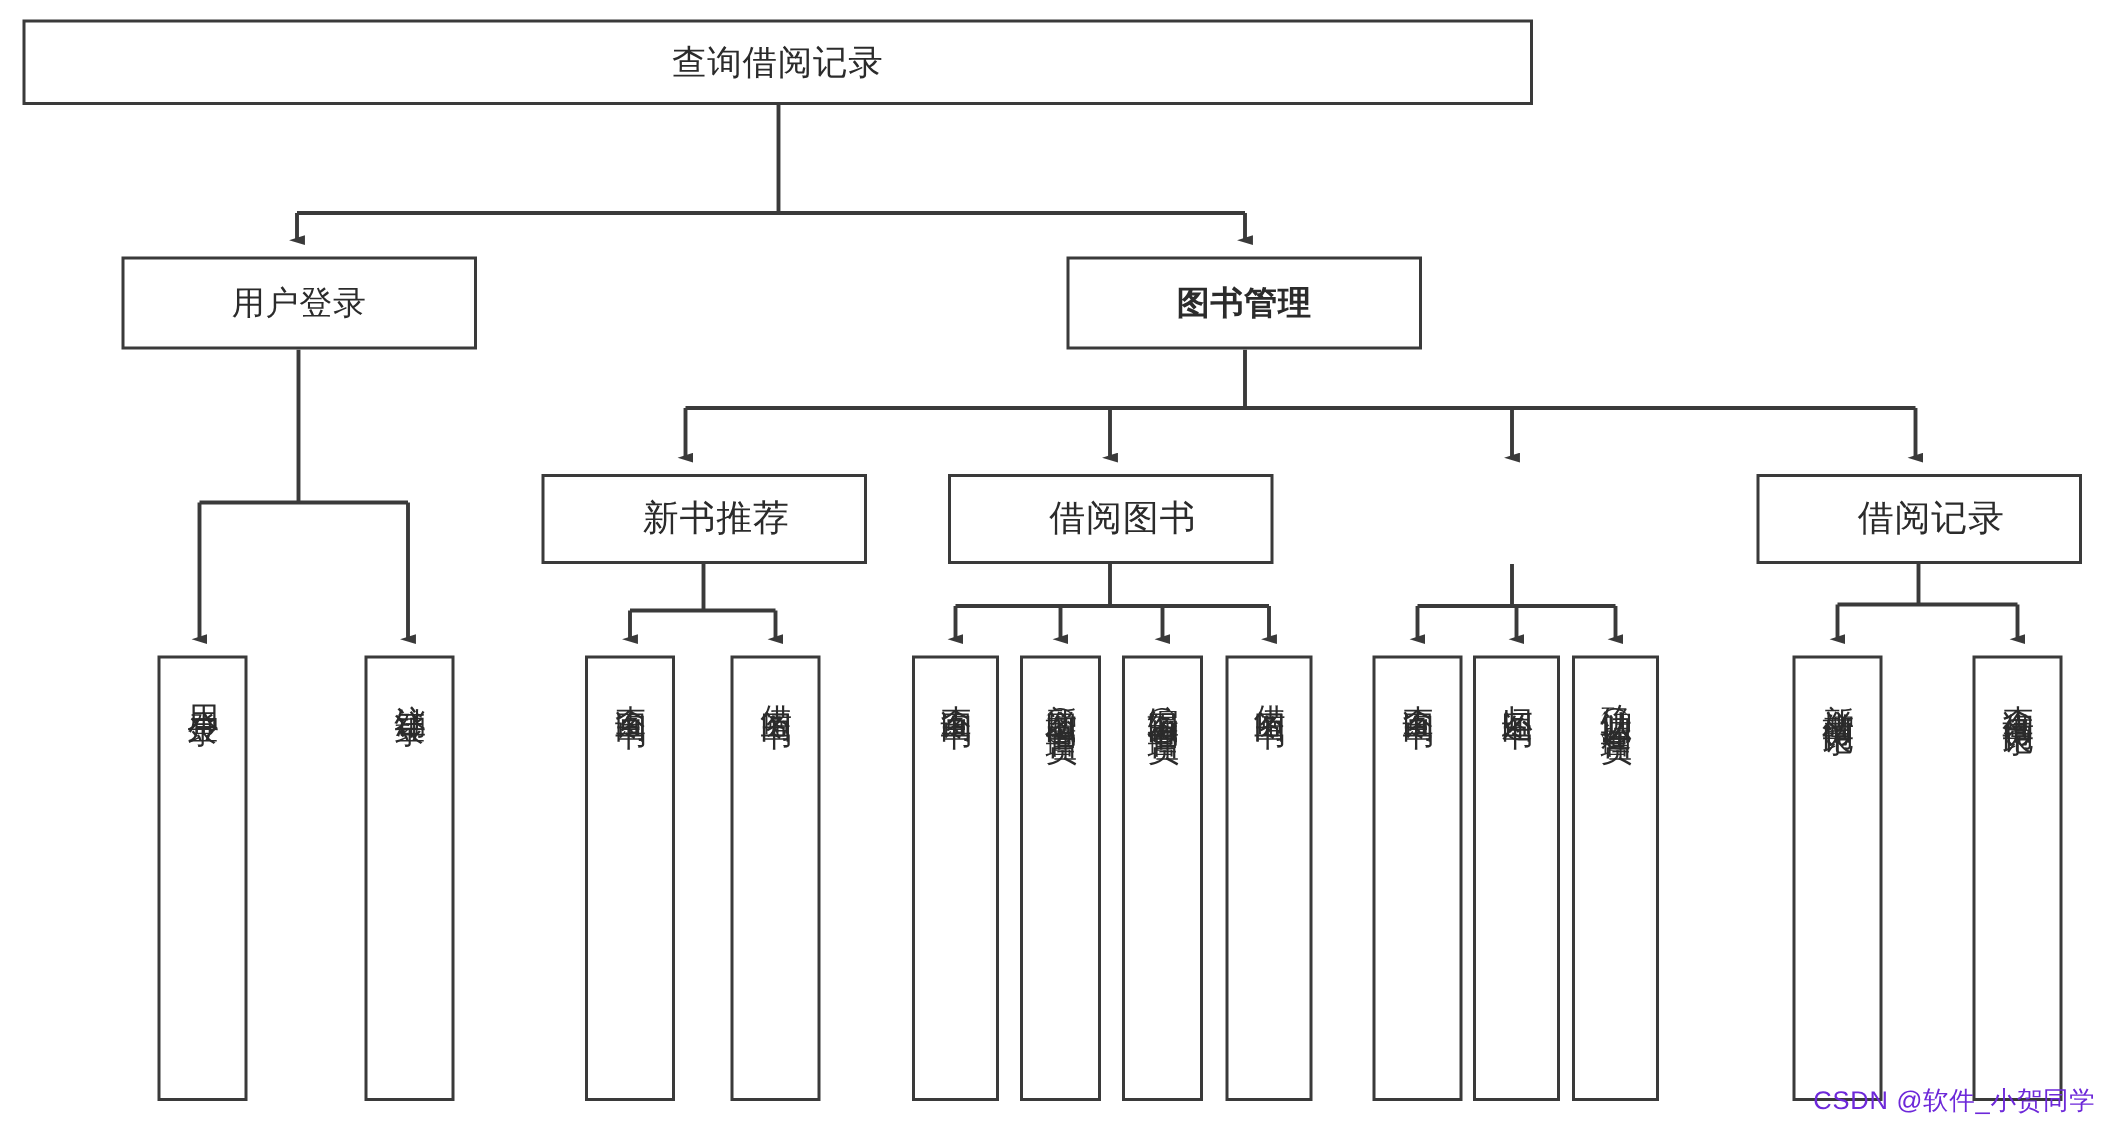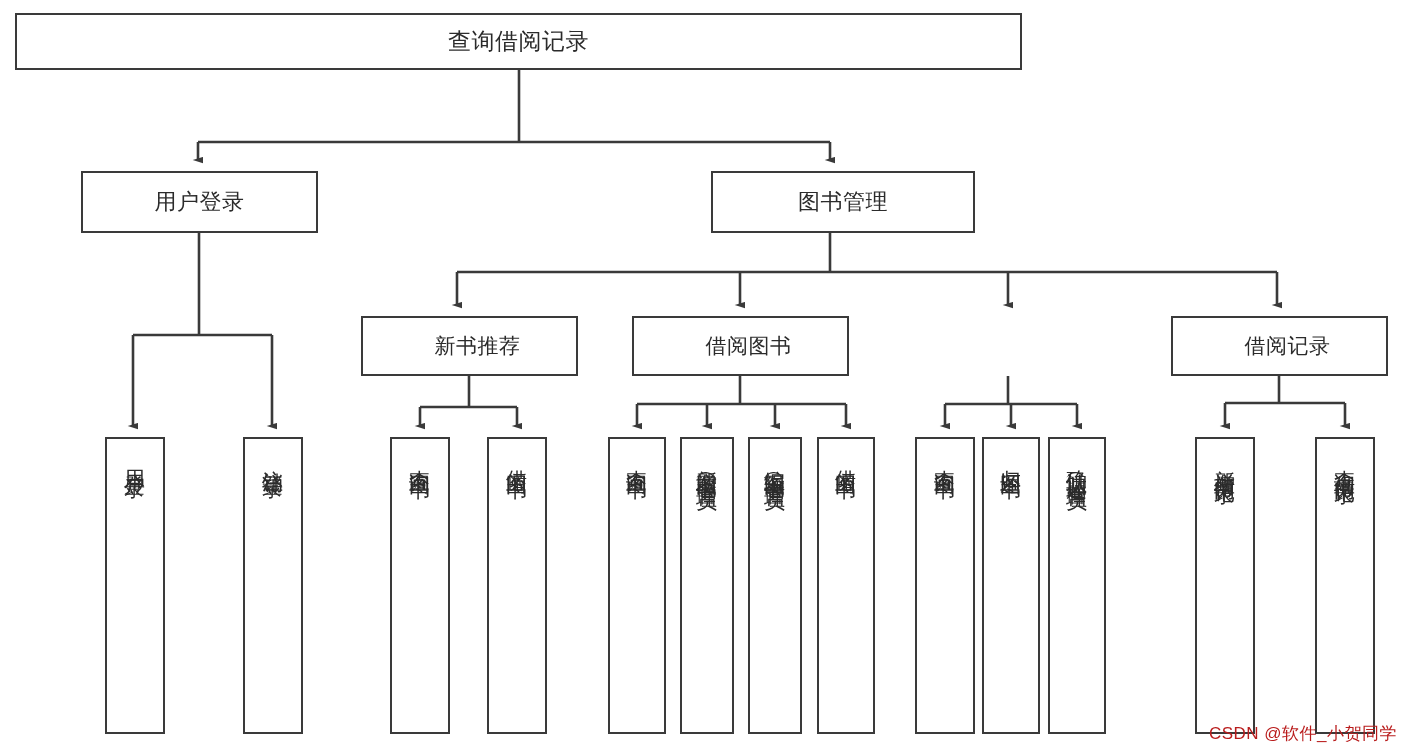--- a/index.html
+++ b/index.html
@@ -50,28 +50,28 @@
   }
   .node.vertical .label {
     writing-mode: vertical-rl;
     text-orientation: upright;
     letter-spacing: 3px;
     line-height: 1;
     white-space: nowrap;
   }
   .node.root .label { font-size: 23px; }
   .node.level2 .label { font-size: 22px; }
-  .node.level3 .label { font-size: 21px; margin-left: 16px; }
+  .node.level3 .label { font-size: 24px; margin-left: 16px; }
   .node.leaf .label { font-size: 21px; }
   #watermark {
     position: absolute;
     right: 8px;
     bottom: 2px;
     font-size: 17px;
-    color: #b91c1c;
+    color: #6d28d9;
     letter-spacing: 0.5px;
     z-index: 5;
     white-space: nowrap;
   }
 </style>
 </head>
 <body>
 
 <div id="diagram-root">
 
@@ -126,21 +126,21 @@
   </svg>
 
   <div class="node root" style="left:15px; top:13px; width:1007px; height:57px;">
     <span class="label">查询借阅记录</span>
   </div>
 
   <div class="node level2" style="left:81px; top:171px; width:237px; height:62px;">
     <span class="label">用户登录</span>
   </div>
 
-  <div class="node level2" style="left:711px; top:171px; width:264px; height:62px;">
+  <div class="node level2" style="left:711px; top:171px; width:237px; height:62px;font-weight:bold;">
     <span class="label">图书管理</span>
   </div>
 
   <div class="node level3" style="left:361px; top:316px; width:217px; height:60px;">
     <span class="label">新书推荐</span>
   </div>
 
   <div class="node level3" style="left:632px; top:316px; width:217px; height:60px;">
     <span class="label">借阅图书</span>
   </div>

